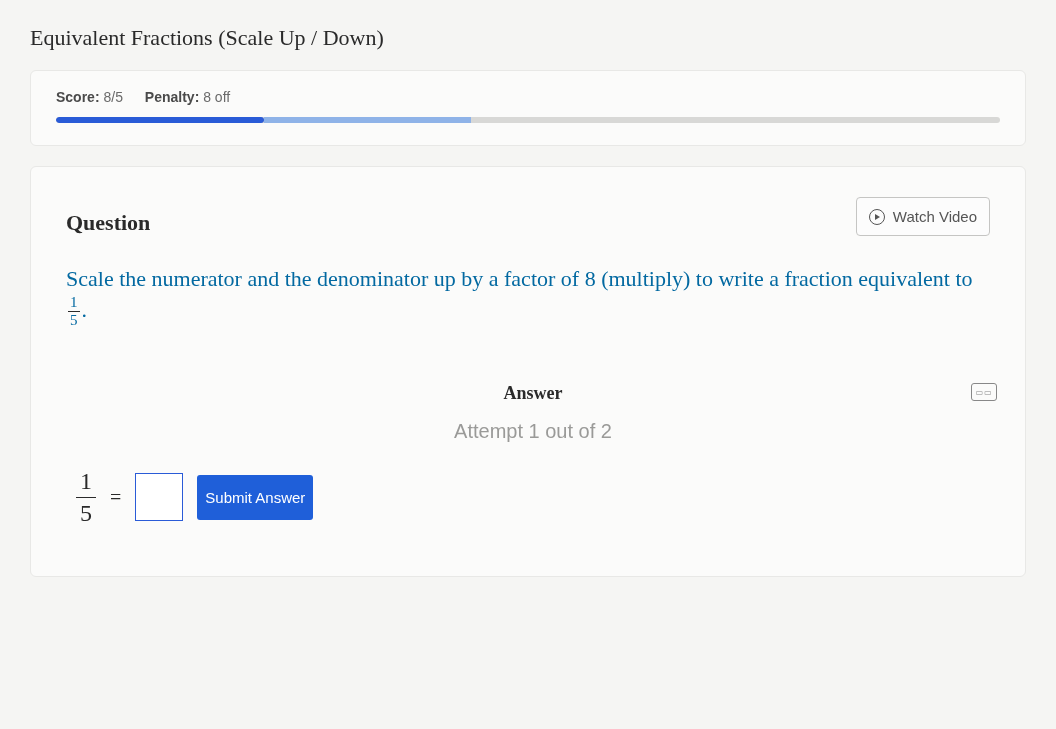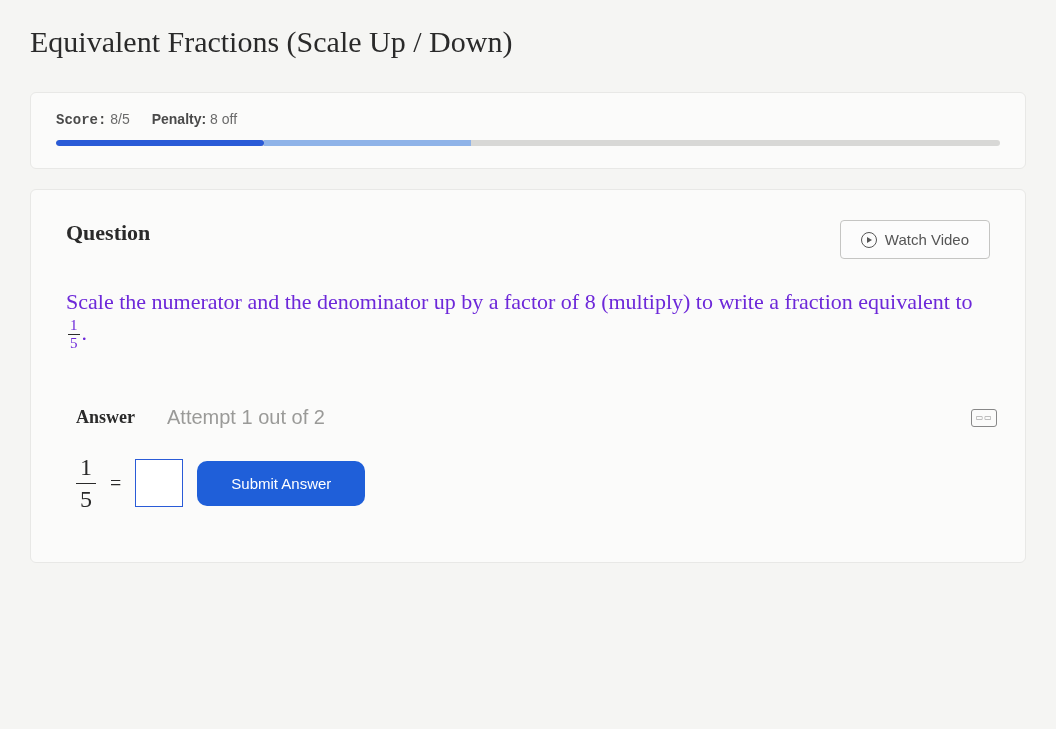--- a/index.html
+++ b/index.html
@@ -5,40 +5,40 @@
     * { box-sizing: border-box; margin: 0; padding: 0; }
     body {
       font-family: Georgia, 'Times New Roman', serif;
       background: #f5f5f3;
       width: 1056px;
       height: 729px;
       padding: 25px 30px;
       color: #2a2a2a;
     }
     .page-title {
-      font-size: 30px;
+      font-size: 22px;
       font-weight: normal;
       color: #2a2a2a;
-      margin-bottom: 33px;
+      margin-bottom: 19px;
       font-family: Georgia, serif;
     }
     .progress-card {
       background: #fbfbfa;
       border: 1px solid #e8e8e6;
       border-radius: 6px;
       padding: 18px 25px 22px;
       margin-bottom: 20px;
     }
     .score-row {
       font-family: -apple-system, Helvetica, Arial, sans-serif;
       font-size: 14px;
       color: #4a4a4a;
       margin-bottom: 12px;
     }
-    .score-row .score-label { font-weight: bold; font-family: Liberation Mono, monospace; }
+    .score-row .score-label { font-weight: bold; }
     .score-row .penalty-label { font-weight: bold; margin-left: 18px; }
     .score-row .thin { font-weight: normal; color: #6a6a6a; }
     .progress-track {
       height: 6px;
       background: #d8d8d6;
       border-radius: 3px;
       position: relative;
       overflow: hidden;
     }
     .progress-fill-1 {
@@ -55,38 +55,38 @@
     .question-card {
       background: #fbfbfa;
       border: 1px solid #e8e8e6;
       border-radius: 6px;
       padding: 30px 35px 50px;
       position: relative;
     }
     .question-header {
       display: flex;
       justify-content: space-between;
-      align-items: flex-start;
+      align-items: flex-end;
       margin-bottom: 28px;
     }
     .question-heading {
       font-family: Georgia, serif;
       font-size: 22px;
       font-weight: bold;
       color: #2a2a2a;
     }
     .header-buttons { display: flex; gap: 14px; }
     .outline-btn {
       font-family: -apple-system, Helvetica, Arial, sans-serif;
       font-size: 15px;
       color: #555;
       background: #fcfcfc;
       border: 1px solid #c5c5c3;
       border-radius: 4px;
-      padding: 10px 20px;
+      padding: 10px 12px;
       display: inline-flex;
       align-items: center;
       gap: 8px;
       cursor: pointer;
     }
     .play-icon {
       width: 16px; height: 16px;
       border: 1.5px solid #555;
       border-radius: 50%;
       display: inline-flex;
@@ -99,40 +99,41 @@
       width: 0; height: 0;
       border-left: 5px solid #555;
       border-top: 3.5px solid transparent;
       border-bottom: 3.5px solid transparent;
       margin-left: 1px;
     }
     .question-text {
       font-family: Georgia, serif;
       font-size: 22px;
       line-height: 1.4;
-      color: #6d28d9;
+      color: #0369a1;
       margin-bottom: 55px;
     }
     .inline-frac {
       display: inline-flex;
       flex-direction: column;
       vertical-align: middle;
       font-size: 15px;
       line-height: 1;
       text-align: center;
       margin: 0 2px;
     }
     .inline-frac .top { border-bottom: 1px solid #2a2a2a; padding: 0 2px 1px; }
     .inline-frac .bot { padding-top: 1px; }
     .answer-row {
       display: flex;
       align-items: center;
-      gap: 32px;
+      gap: 16px;
       margin-bottom: 25px;
       padding-left: 10px;
+      flex-direction: column;
     }
     .answer-label {
       font-family: Georgia, serif;
       font-size: 18px;
       font-weight: bold;
       color: #2a2a2a;
     }
     .attempt-text {
       font-family: -apple-system, Helvetica, Arial, sans-serif;
       font-size: 20px;
@@ -183,22 +184,22 @@
       font-size: 20px;
       font-family: Georgia, serif;
       outline: none;
     }
     .submit-btn {
       font-family: -apple-system, Helvetica, Arial, sans-serif;
       font-size: 15px;
       color: #fff;
       background: #1f5fd9;
       border: none;
-      border-radius: 10px;
-      padding: 14px 34px;
+      border-radius: 3px;
+      padding: 14px 8px;
       cursor: pointer;
     }
   </style>
 </head>
 <body>
 
 <h1 class="page-title">Equivalent Fractions (Scale Up / Down)</h1>
 
 <div class="progress-card">
   <div class="score-row">

